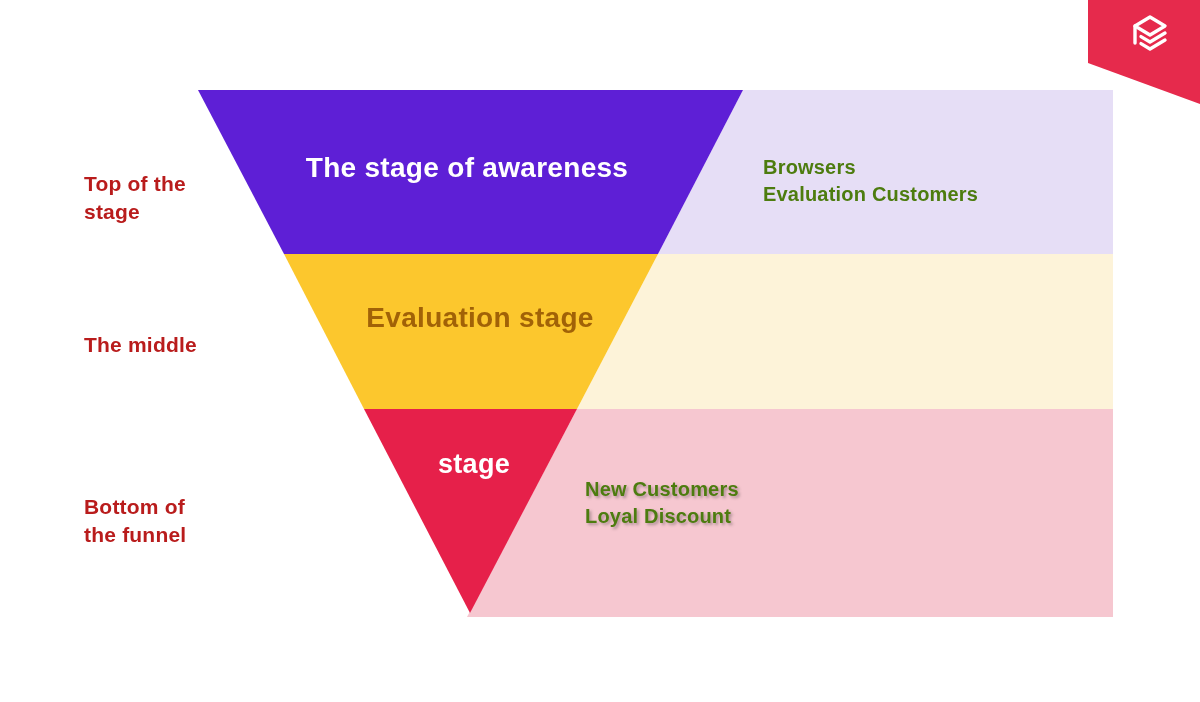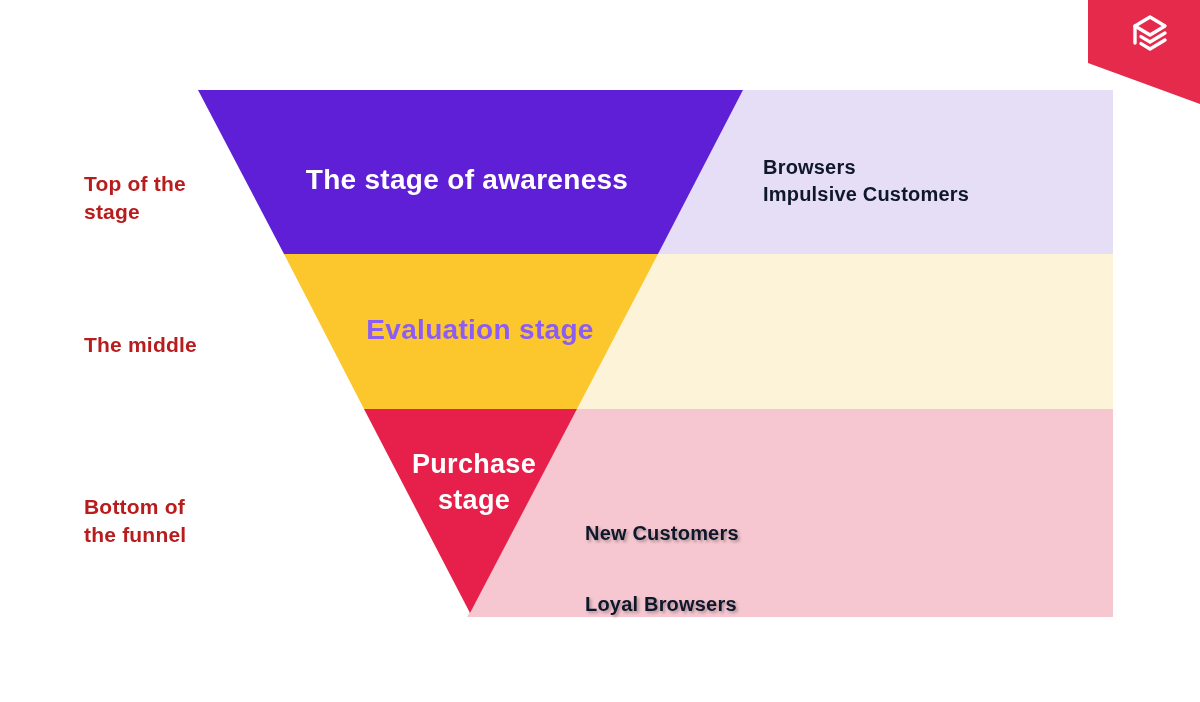--- a/index.html
+++ b/index.html
@@ -5,25 +5,25 @@
   html,body{margin:0;padding:0;background:#ffffff;}
   .canvas{
     position:relative;width:1200px;height:702px;background:#ffffff;overflow:hidden;
     font-family:"Liberation Sans","DejaVu Sans",sans-serif;
   }
   .bg{position:absolute;left:0;top:0;}
   .txt{position:absolute;white-space:nowrap;}
   .side-label{font-size:21px;line-height:28px;font-weight:600;color:#b91c1c;letter-spacing:.2px;}
   .stage-label{font-weight:700;letter-spacing:.3px;}
   .stage-label.light{color:#ffffff;}
-  .stage-label.dark{color:#8b5cf6;}
-  .center-xy{transform:translate(-50%,-50%);margin-top:12px;}
+  .stage-label.dark{color:#a16207;}
+  .center-xy{transform:translate(-50%,-50%);}
   .center-x{transform:translateX(-50%);text-align:center;}
-  .panel-list{font-size:20px;line-height:27px;font-weight:600;color:#0f172a;letter-spacing:.2px;}
-  .shadowed div{text-shadow:2px 2px 3px rgba(40,40,40,0.35);margin-top:44px;}
+  .panel-list{font-size:20px;line-height:27px;font-weight:600;color:#4d7c0f;letter-spacing:.2px;}
+  .shadowed div{text-shadow:2px 2px 3px rgba(40,40,40,0.35);}
 </style>
 </head>
 <body>
 
 <div class="canvas">
 
   <svg class="bg" width="1200" height="702" viewBox="0 0 1200 702">
 
     <polygon points="743,90 1113,90 1113,254 658,254" fill="#e6def6"></polygon>
     <polygon points="658,254 1113,254 1113,409 577,409" fill="#fdf3d9"></polygon>
@@ -50,26 +50,25 @@
     <div>The middle</div>
   </div>
   <div class="txt side-label" style="left:84px;top:493px">
     <div>Bottom of</div>
     <div>the funnel</div>
   </div>
 
   <div class="txt stage-label light center-xy" style="left:467px;top:168px;font-size:28px">The stage of awareness</div>
   <div class="txt stage-label dark center-xy" style="left:480px;top:318px;font-size:28px">Evaluation stage</div>
   <div class="txt stage-label light center-x" style="left:474px;top:446px;font-size:27px;line-height:36px">
-    <div>Purchase</div>
     <div>stage</div>
   </div>
 
   <div class="txt panel-list" style="left:763px;top:154px">
     <div>Browsers</div>
-    <div>Impulsive Customers</div>
+    <div>Evaluation Customers</div>
   </div>
   <div class="txt panel-list shadowed" style="left:585px;top:476px">
     <div>New Customers</div>
-    <div>Loyal Browsers</div>
+    <div>Loyal Discount</div>
   </div>
 
 </div>
 
 </body></html>

